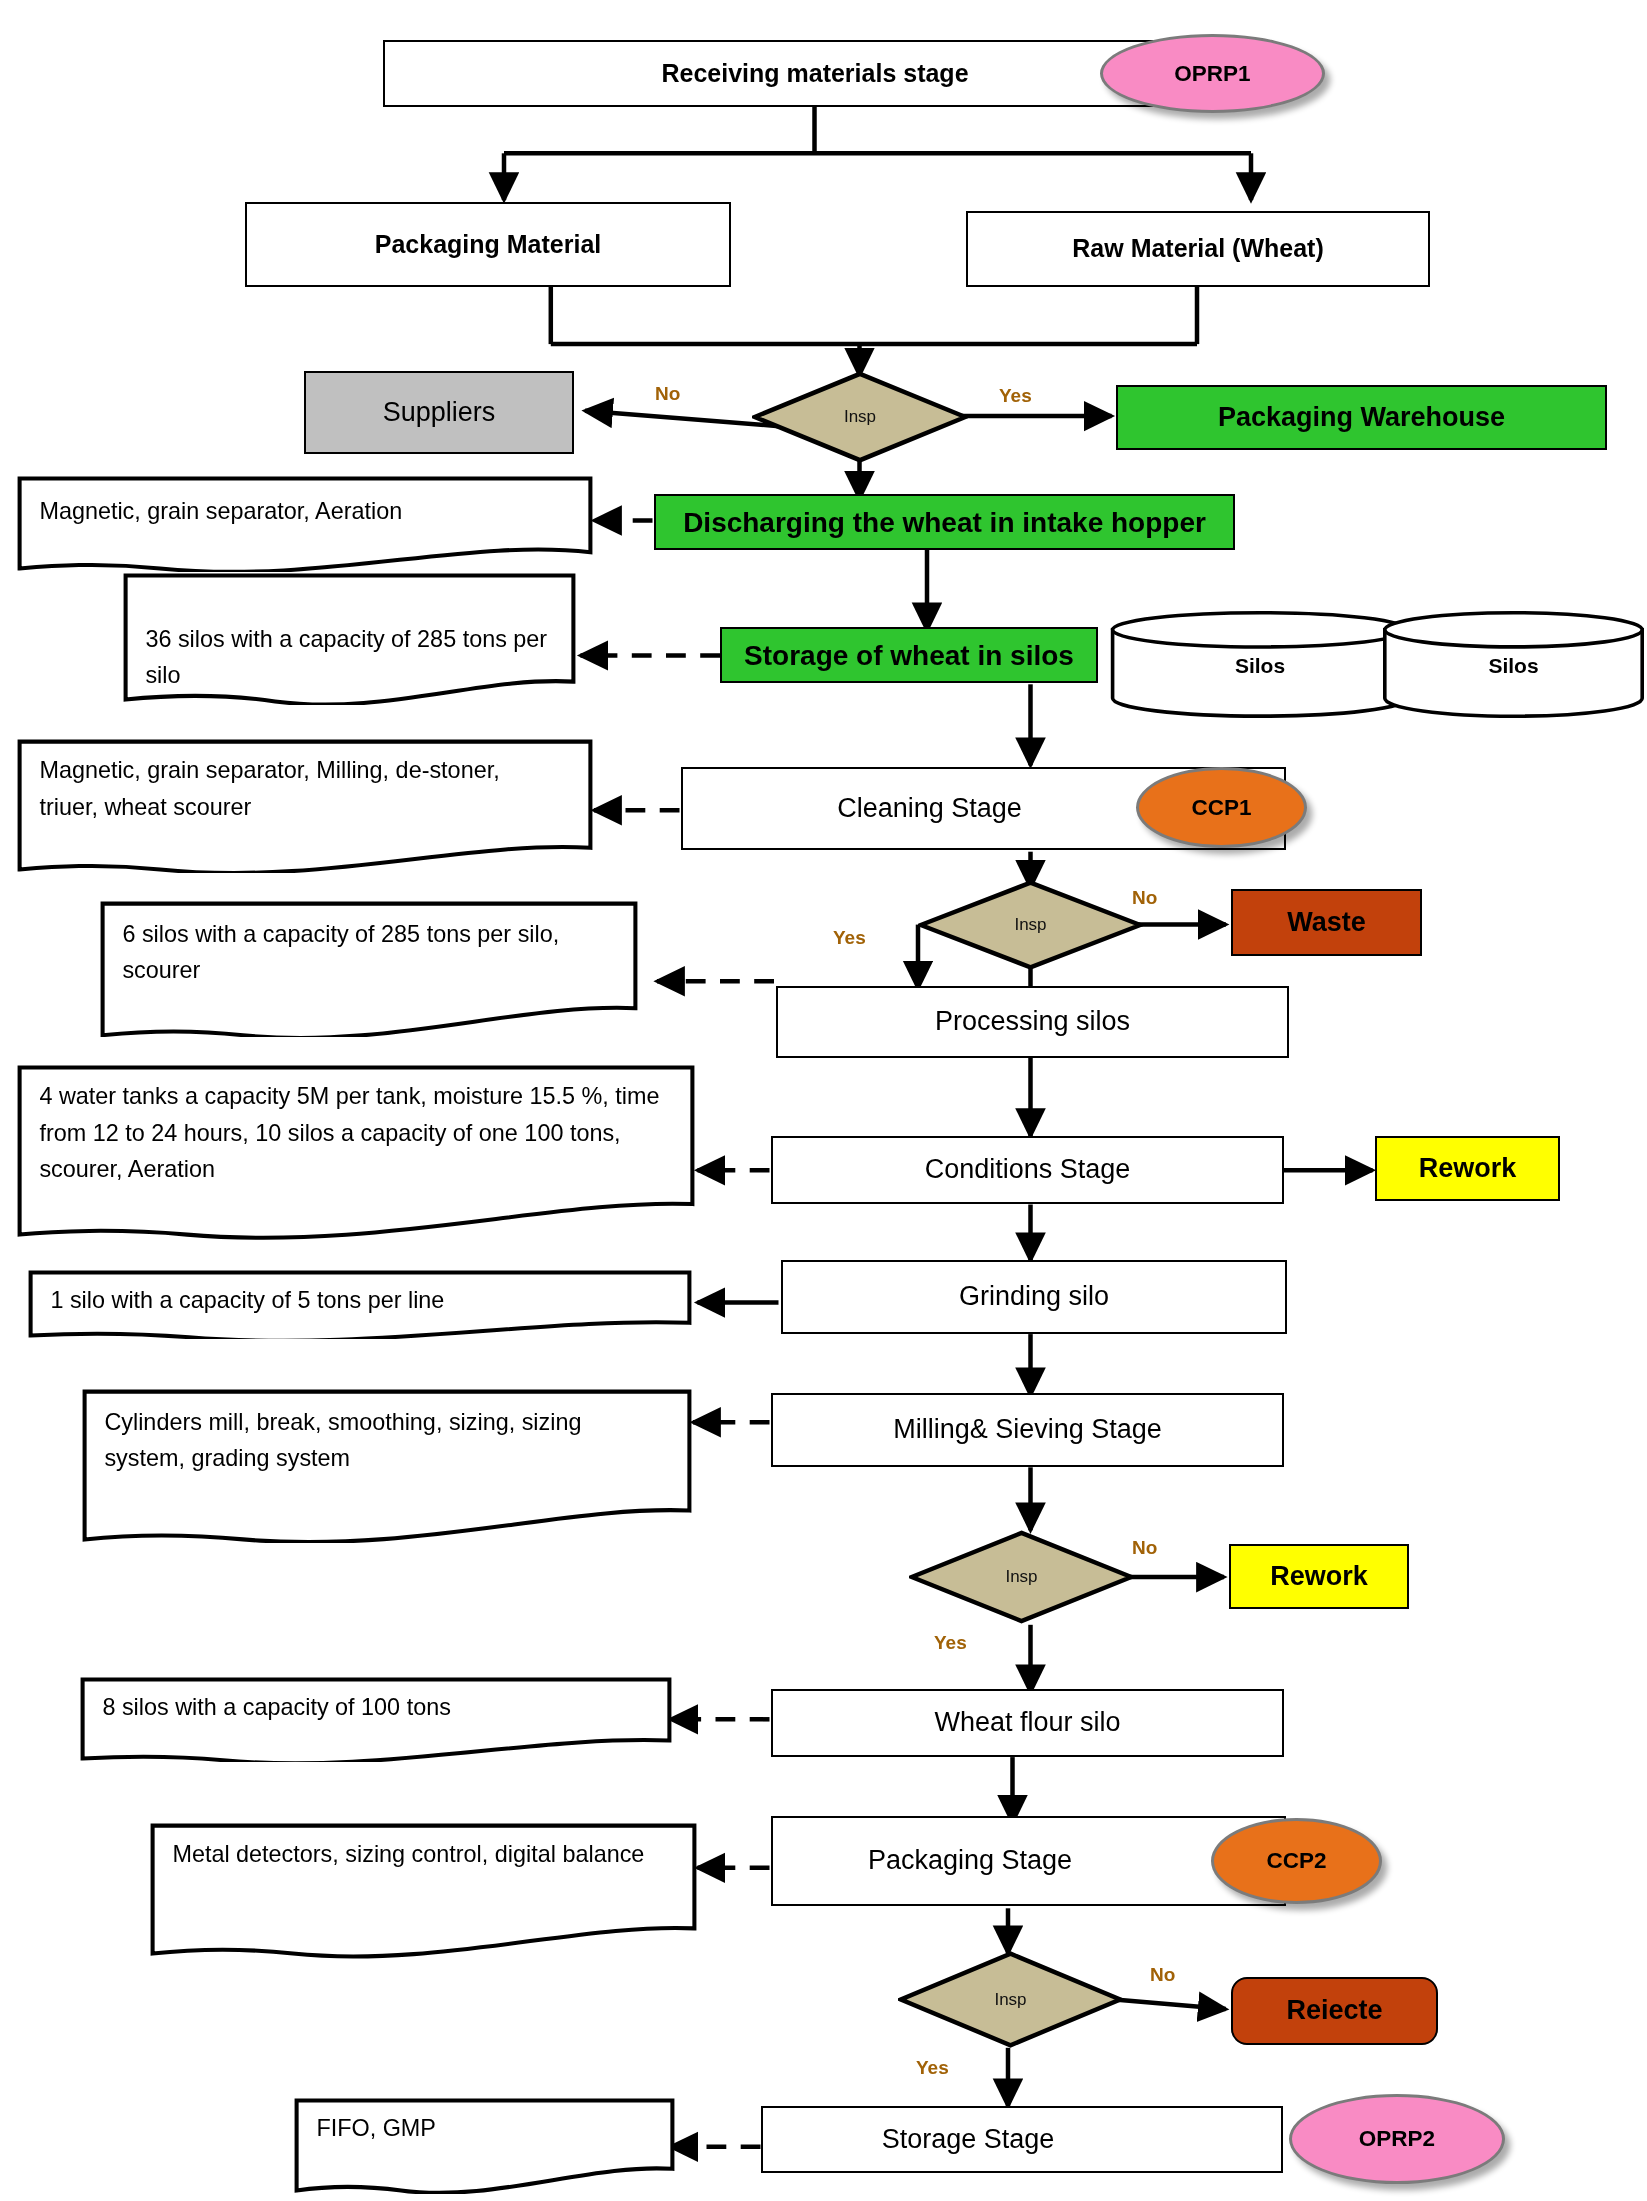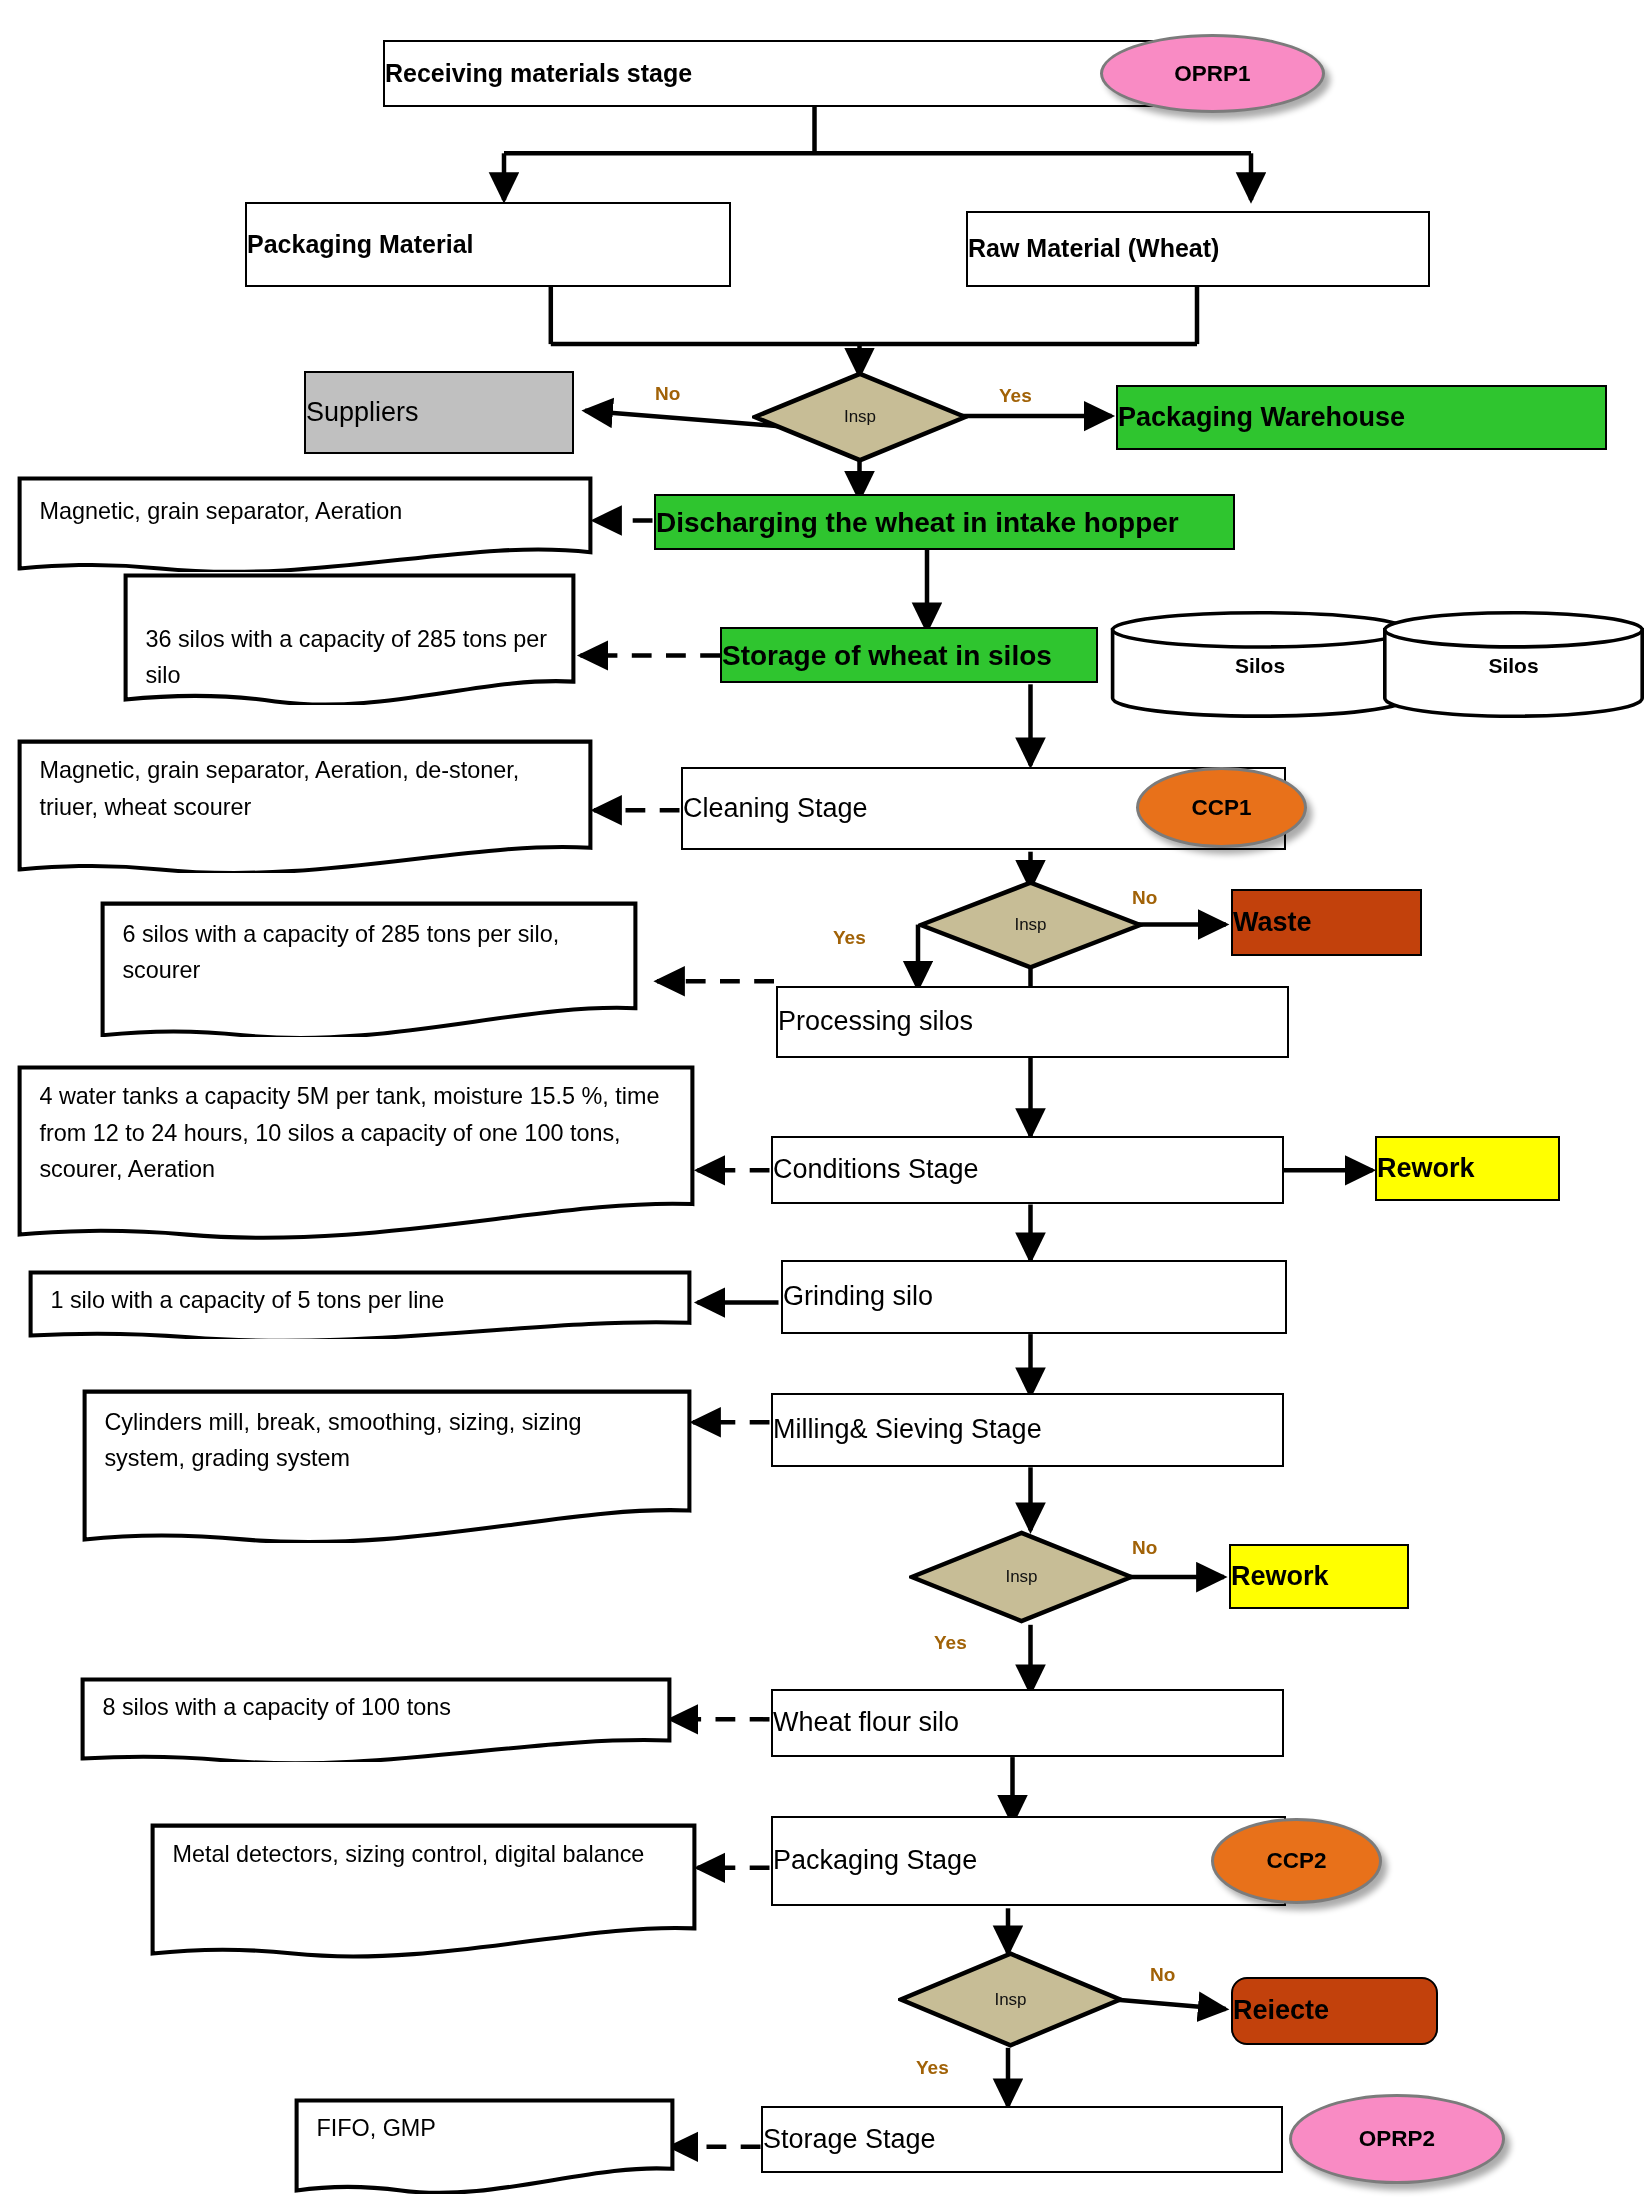--- a/index.html
+++ b/index.html
@@ -9,21 +9,21 @@
     font-family:"Liberation Sans", sans-serif;
     color:#000;
     position:relative;
     overflow:hidden;
   }
   #stage { position:absolute; left:0; top:0; width:1647px; height:2202px; }
 
   
   .node {
     position:absolute;
-    display:flex; align-items:center; 
+    display:flex; align-items:center; justify-content:center;
     text-align:center;
     border:2.7px solid #000;
     background:#fff;
     line-height:1.25;
     z-index:5;
   }
   .node.bold { font-weight:bold; }
 
   
   .fill-green  { background:#2fc52f; }
@@ -248,21 +248,21 @@
       <path d="M4,22 L4,98 A143,20 0 0 0 290,98 L290,22 Z" fill="#fff" stroke="#000" stroke-width="4"></path>
       <ellipse cx="147" cy="22" rx="143" ry="19" fill="#fff" stroke="#000" stroke-width="4"></ellipse>
     </svg>
     <div class="cyl-label">Silos</div>
   </div>
 
   <div class="doc" style="left:16px; top:738px; width:578px; height:135px;">
     <svg viewBox="0 0 642 150" preserveAspectRatio="none" xmlns="http://www.w3.org/2000/svg">
       <path d="M4,4 L638,4 L638,122 C500,114 340,164 160,146 C92,139 40,143 4,146 Z" fill="#fff" stroke="#000" stroke-width="4.5"></path>
     </svg>
-    <div class="doc-text t-26" style="top:14.4px; right:31px;">Magnetic, grain separator, Aeration, de-stoner, triuer, wheat scourer</div>
+    <div class="doc-text t-26" style="top:14.4px; right:31px;">Magnetic, grain separator, Milling, de-stoner, triuer, wheat scourer</div>
   </div>
 
   <div class="node t-30" style="left:681px; top:767px; width:605px; height:83px; font-size:27px;">
     <span style="margin-right:108px;">Cleaning Stage</span>
   </div>
   <div class="ellipse orange t-25" style="left:1136px; top:767px; width:171px; height:81px;">
     <span>CCP1</span>
   </div>
 
   <div class="diamond" style="left:918px; top:880px; width:225px; height:90px;">

